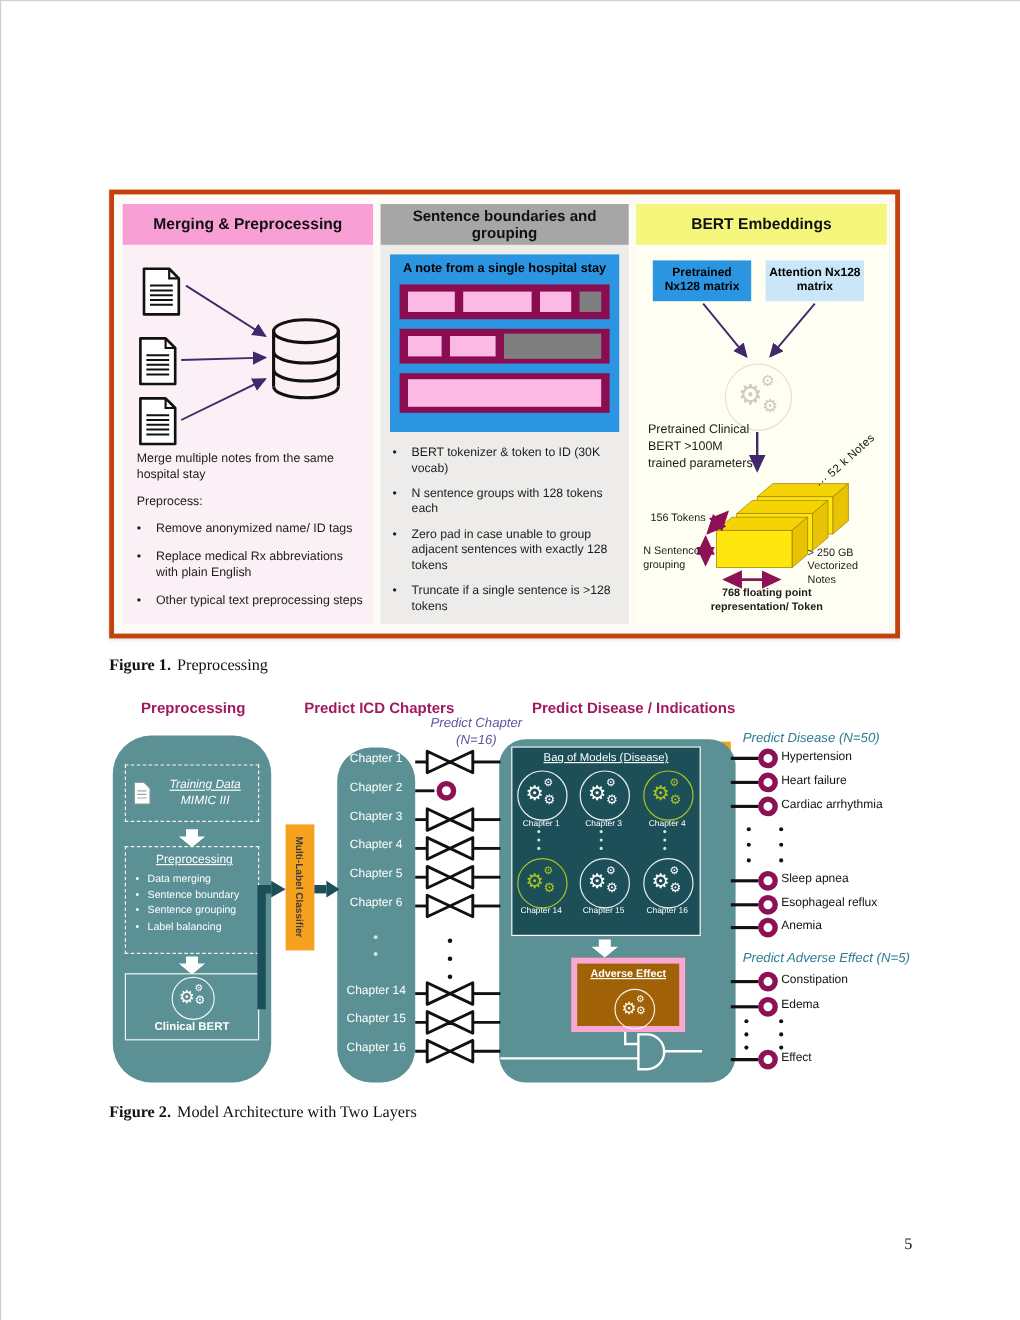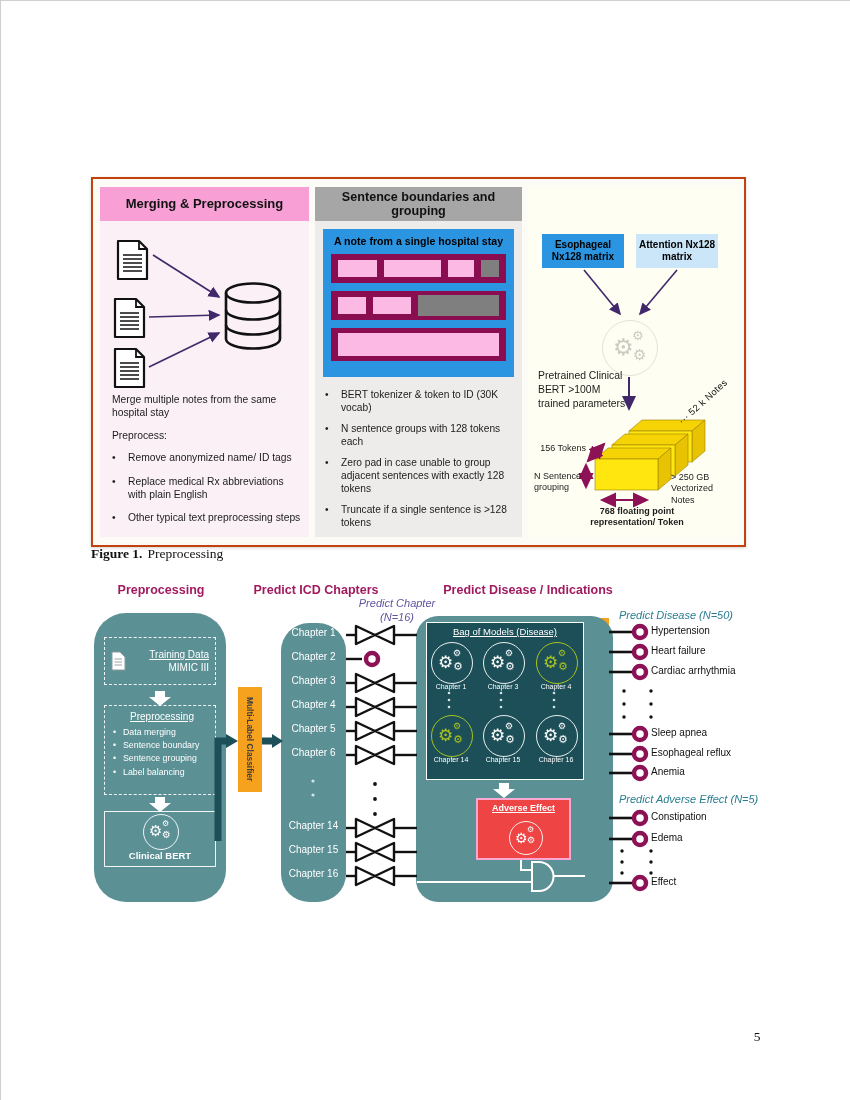--- a/index.html
+++ b/index.html
@@ -1,20 +1,20 @@
 <!DOCTYPE html>
 <html><head>
 <meta charset="utf-8">
 <style>
   html,body{margin:0;padding:0;background:#ffffff;}
   .page{position:relative;width:850px;height:1100px;background:#fff;border:1px solid #cfcfcf;
         font-family:"Liberation Sans",sans-serif;overflow:hidden;}
   
-  .fig1{position:absolute;left:90px;top:176px;width:651px;height:366px;background:#fcfbf5;
-        border:2px solid #c2410c;box-shadow:0 1px 3px rgba(0,0,0,.18);}
+  .fig1{position:absolute;left:90px;top:157px;width:651px;height:366px;background:#fcfbf5;
+        border:4px solid #c2410c;box-shadow:0 1px 3px rgba(0,0,0,.18);}
   .panel{position:absolute;top:8px;height:350px;overflow:hidden;}
   .p1{left:7px;width:209px;background:#faf0f6;}
   .p2{left:222px;width:207px;background:#edecea;}
   .p3{left:435px;width:209px;background:#fffef2;}
   .ph{height:34px;display:flex;align-items:center;justify-content:center;text-align:center;
       font-weight:bold;font-size:13px;color:#111;line-height:1.12;padding:0 8px;box-sizing:border-box;}
   .ph-pink{background:#f8a0d6;}
   .ph-gray{background:#a6a6a6;font-size:12.6px;}
   .ph-yellow{background:#f5f67c;}
   .ov{position:absolute;left:0;top:0;}
@@ -78,41 +78,41 @@
   .pred-lab{position:absolute;font-size:11px;font-style:italic;}
   .pc-lab{left:266px;top:18px;width:80px;text-align:center;color:#5f55a0;line-height:1.25;}
   .pd-lab{left:528px;top:30px;width:150px;color:#2a7d90;}
   .pa-lab{left:528px;top:214px;width:160px;color:#2a7d90;}
   .teal{position:absolute;background:#5b9095;}
   .tbox-l{left:3px;top:34px;width:132px;height:289px;border-radius:32px;}
   .tbox-m{left:190px;top:44px;width:65px;height:279px;border-radius:28px;}
   .tbox-r{left:325px;top:37px;width:197px;height:286px;border-radius:22px;}
   .dbox{position:absolute;border:1.5px dashed rgba(255,255,255,.92);color:#fff;box-sizing:border-box;}
   .tdata{left:10px;top:24px;width:112px;height:48px;display:flex;align-items:center;gap:6px;padding:4px 6px;}
-  .tdata-text{font-size:10px;line-height:1.3;text-align:right;flex:1;}
+  .tdata-text{font-size:10px;line-height:1.3;text-align:center;flex:1;font-style:italic;}
   .u{text-decoration:underline;}
   .prep{left:10px;top:92px;width:112px;height:90px;padding:5px 4px 0 8px;}
   .prep-title{font-size:10px;text-align:center;text-decoration:underline;margin-bottom:4px;}
   .pbul{display:flex;font-size:8.8px;line-height:1.5;}
   .pbul .b{width:10px;flex:0 0 10px;}
   .sbox{position:absolute;left:10px;top:198px;width:112px;height:56px;border:1.5px solid rgba(255,255,255,.92);
         box-sizing:border-box;}
   .cb-label{position:absolute;left:0;right:0;top:38px;text-align:center;color:#fff;font-size:9.5px;font-weight:bold;}
   .orange{position:absolute;background:#f6a21e;display:flex;align-items:center;justify-content:center;}
   .mlc{writing-mode:vertical-rl;text-orientation:mixed;font-size:8.4px;font-weight:bold;color:#3d3d3d;
        white-space:nowrap;overflow:hidden;}
   .o1{left:147px;top:108px;width:24px;height:105px;}
   .o2{left:494px;top:39px;width:24px;height:174px;}
   .o3{left:494px;top:216px;width:24px;height:92px;}
   .chlabel{position:absolute;left:2px;width:61px;height:16px;color:#fff;font-size:10px;text-align:center;}
   .bag{position:absolute;left:10px;top:6px;width:158px;height:158px;background:#1d4f58;border:1px solid #fff;box-sizing:border-box;}
   .bag-title{position:absolute;left:0;right:0;top:3px;text-align:center;color:#fff;font-size:9.5px;
              font-weight:normal;text-decoration:underline;}
   .bag-lab{position:absolute;width:52px;text-align:center;color:#fff;font-size:7px;}
-  .adv{position:absolute;left:60px;top:182px;width:95px;height:62px;background:#ef4444;border:2px solid #f9a8d4;box-sizing:border-box;}
+  .adv{position:absolute;left:60px;top:182px;width:95px;height:62px;background:#a16207;border:5px solid #f9a8d4;box-sizing:border-box;}
   .adv-title{position:absolute;left:0;right:0;top:3px;text-align:center;color:#fff;font-size:9px;
              font-weight:bold;text-decoration:underline;}
   .dlab{position:absolute;left:560px;width:118px;height:14px;font-size:10px;color:#111;}
   .f2ov{position:absolute;left:0;top:0;pointer-events:none;}
   .blk{stroke:#111;stroke-width:2.4;}
   .blk2{stroke:#111;stroke-width:2.6;}
   .valve{fill:#fff;stroke:#111;stroke-width:2.4;stroke-linejoin:round;}
   .donut{fill:#fff;stroke:#8d1155;stroke-width:4.5;}
   .wline{stroke:#fff;stroke-width:2;fill:none;}
   .mini-doc{flex:0 0 16px;}
@@ -204,20 +204,21 @@
           <span class="t">Zero pad in case unable to group adjacent sentences with exactly 128 tokens</span>
           </div>
         <div class="bul">
           <span class="b">•</span>
           <span class="t">Truncate if a single sentence is &gt;128 tokens</span>
           </div>
       </div>
     </div>
 
     <div class="panel p3">
+      <div class="ph ph-yellow">BERT Embeddings</div>
       <svg class="ov" width="209" height="350" viewBox="0 0 209 350">
         <defs>
           <marker id="ahb" markerWidth="9" markerHeight="9" refX="6.5" refY="3.5" orient="auto">
             <path d="M0,0 L7.5,3.5 L0,7 Z" fill="#41286b"></path>
           </marker>
           <marker id="mg" markerWidth="9" markerHeight="9" refX="6.5" refY="3.5" orient="auto">
             <path d="M0,0 L7.5,3.5 L0,7 Z" fill="#8d1155"></path>
           </marker>
           <marker id="mgs" markerWidth="9" markerHeight="9" refX="6.5" refY="3.5" orient="auto-start-reverse">
             <path d="M0,0 L7.5,3.5 L0,7 Z" fill="#8d1155"></path>
@@ -238,21 +239,21 @@
           <polygon points="67,272 130,272 143,261 80,261" fill="#f6d304"></polygon>
           <polygon points="130,272 143,261 143,292 130,303" fill="#e8c304"></polygon>
           <rect x="67" y="272" width="63" height="31" fill="#ffe60e"></rect>
         </g>
         <g stroke="#8d1155" stroke-width="2.2">
           <line x1="60" y1="274" x2="76" y2="257" marker-start="url(#mgs)" marker-end="url(#mg)"></line>
           <line x1="58" y1="278" x2="58" y2="300" marker-start="url(#mgs)" marker-end="url(#mg)"></line>
           <line x1="74" y1="313" x2="119" y2="313" marker-start="url(#mgs)" marker-end="url(#mg)"></line>
         </g>
       </svg>
-      <div class="mbox mbox1">Esophageal Nx128 matrix</div>
+      <div class="mbox mbox1">Pretrained Nx128 matrix</div>
       <div class="mbox mbox2">Attention Nx128 matrix</div>
       <div class="gear-circle gc54" style="left:74px;top:133px">
         <span>⚙</span>
         <span>⚙</span>
         <span>⚙</span>
       </div>
       <div class="p3lab pretrained">Pretrained Clinical BERT &gt;100M trained parameters</div>
       <div class="p3lab tokens">156 Tokens</div>
       <div class="p3lab grouping">N Sentence grouping</div>
       <div class="p3lab sizelab">&gt; 250 GB Vectorized Notes</div>
@@ -516,15 +517,18 @@
     <div class="dlab" style="top:66px">Heart failure</div>
     <div class="dlab" style="top:86px">Cardiac arrhythmia</div>
     <div class="dlab" style="top:148px">Sleep apnea</div>
     <div class="dlab" style="top:168px">Esophageal reflux</div>
     <div class="dlab" style="top:187px">Anemia</div>
     <div class="dlab" style="top:232px">Constipation</div>
     <div class="dlab" style="top:253px">Edema</div>
     <div class="dlab" style="top:297px">Effect</div>
   </section>
 
+  <p class="cap" style="top:918px">
+    <b>Figure 2.</b><span>Model Architecture with Two Layers</span>
+  </p>
 
   <div class="pagenum">5</div>
 </div>
 
 </body></html>

